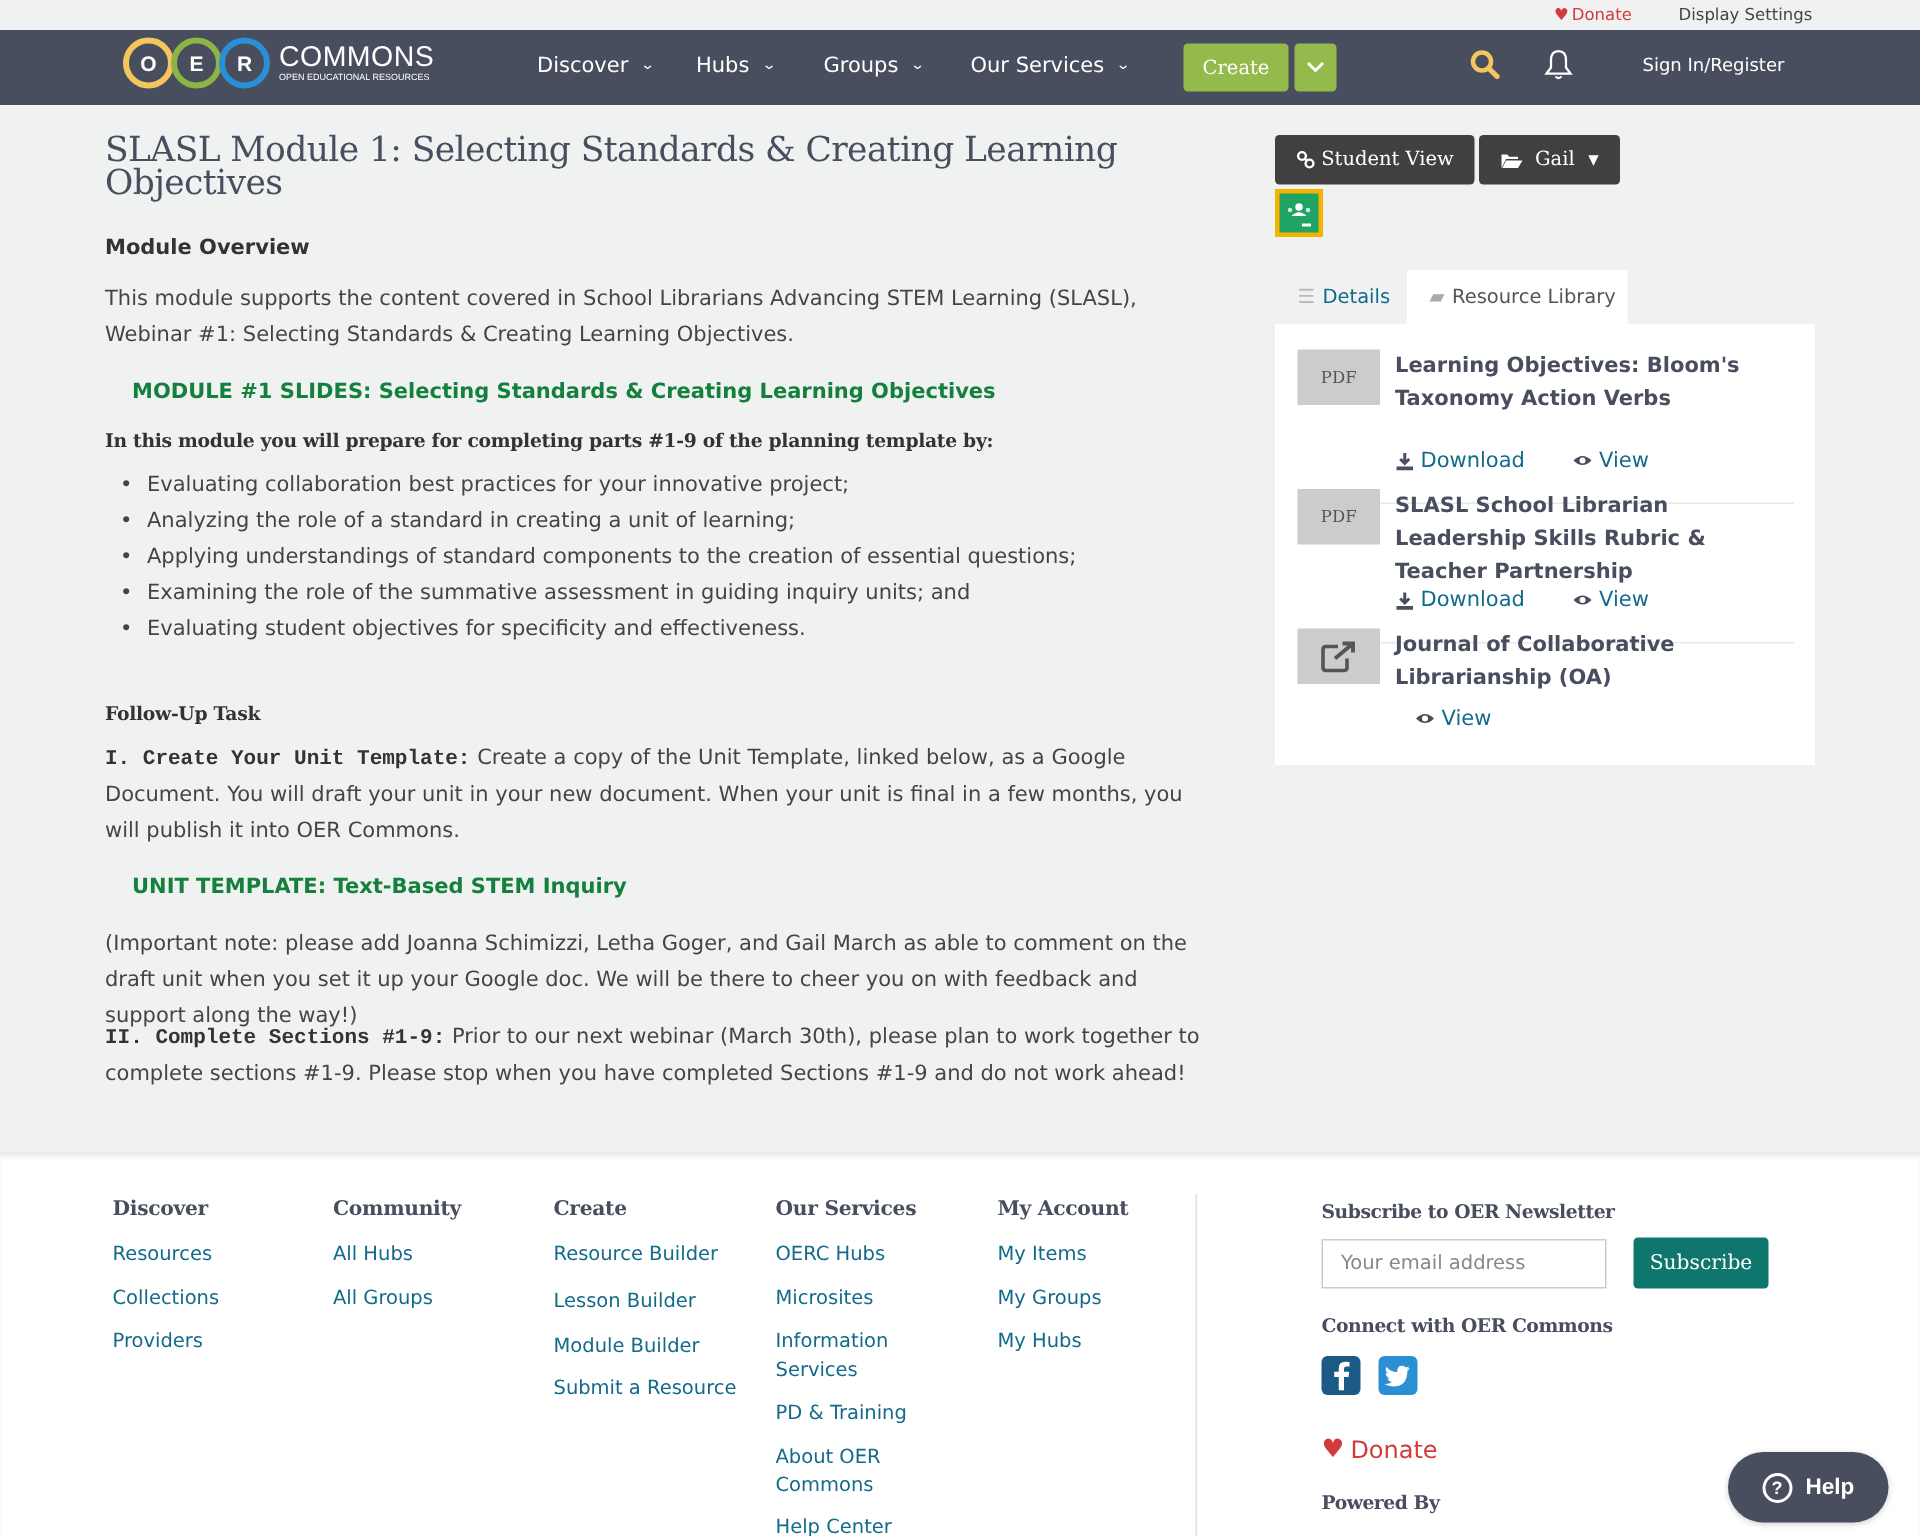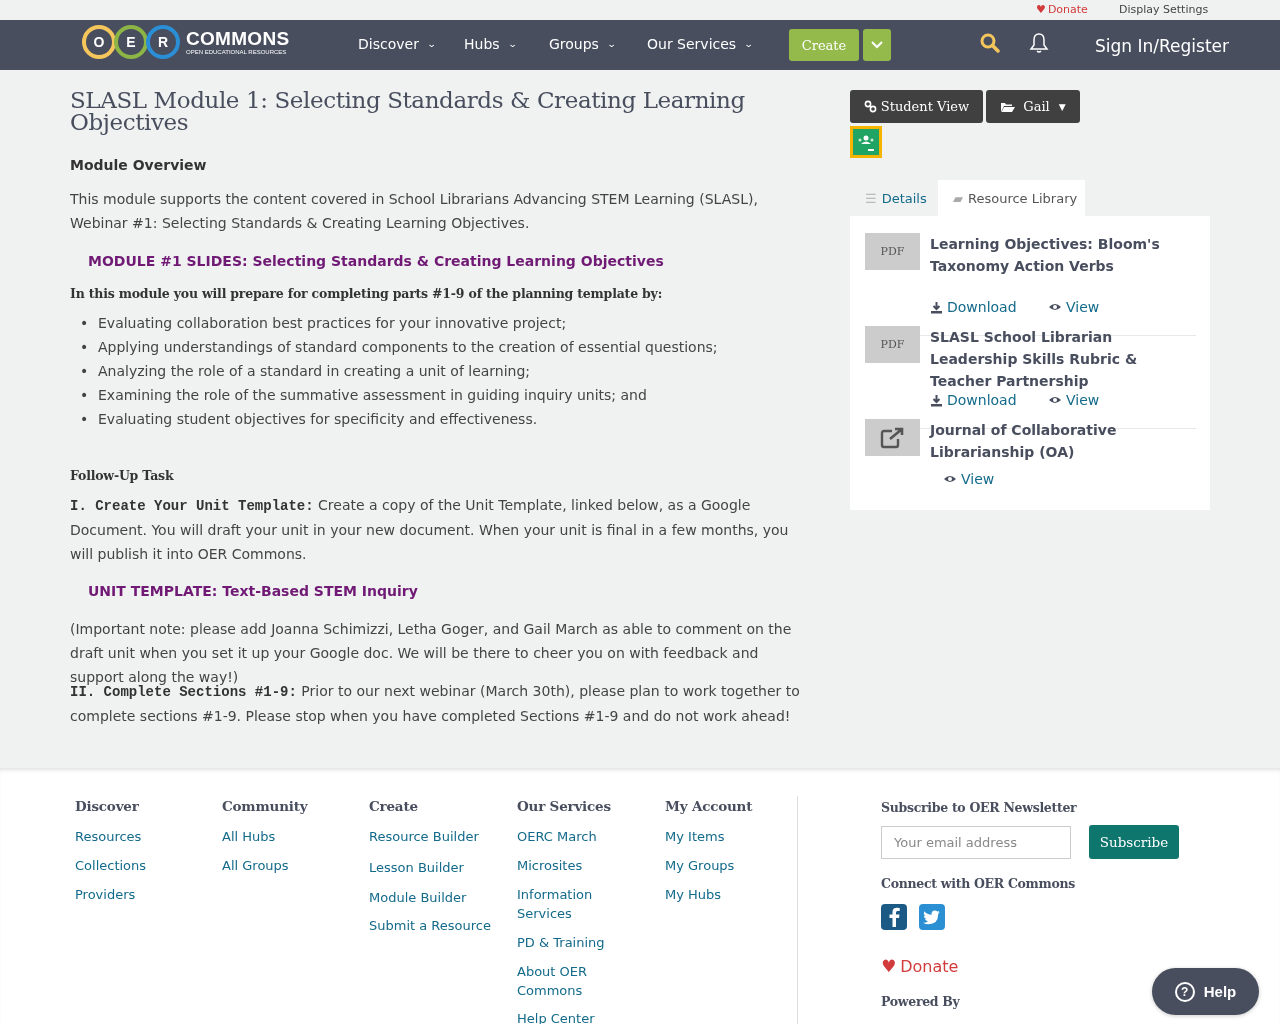--- a/index.html
+++ b/index.html
@@ -14,38 +14,38 @@
   .utilbar .display { position: absolute; left: 1119px; top: 3px; color: #444; }
 
   
   .navbar { height: 50px; background: #484e5e; position: relative; color: #fff; }
   .logo { position: absolute; left: 82px; top: 5px; display: flex; align-items: center; }
   .logo .ring { width: 34px; height: 34px; border-radius: 50%; border: 4px solid; display: flex; align-items: center; justify-content: center; font-weight: bold; font-size: 14px; color: #fff; background: #484e5e; margin-right: -2px; font-family: "Liberation Sans", sans-serif; }
   .logo .ring.o { border-color: #f5c65b; }
   .logo .ring.e { border-color: #8cb546; }
   .logo .ring.r { border-color: #2a8fd6; }
   .logo .words { margin-left: 8px; display: flex; flex-direction: column; }
-  .logo .words .big { font-family: "Liberation Sans", sans-serif; font-weight: bold; font-size: 19px; letter-spacing: 0.3px; line-height: 19px; }
+  .logo .words .big { font-family: "Liberation Sans", sans-serif; font-weight: normal; font-size: 19px; letter-spacing: 0.3px; line-height: 19px; }
   .logo .words .small { font-family: "Liberation Sans", sans-serif; font-size: 6px; letter-spacing: 0; line-height: 8px; }
   .nav-item { position: absolute; top: 16px; font-size: 14px; color: #fff; display: flex; align-items: center; }
   .nav-item .chev { font-size: 9px; margin-left: 9px; transform: scaleX(1.3); }
   .create-btn { position: absolute; left: 789px; top: 9px; height: 32px; width: 70px; background: #94ba4c; border-radius: 3px; color: #fff; font-family: "DejaVu Serif", serif; font-size: 13px; display: flex; align-items: center; justify-content: center; }
   .create-drop { position: absolute; left: 863px; top: 9px; height: 32px; width: 28px; background: #94ba4c; border-radius: 3px; color: #fff; display: flex; align-items: center; justify-content: center; }
   .search-icon { position: absolute; left: 980px; top: 13px; }
   .bell-icon { position: absolute; left: 1029px; top: 12px; }
-  .signin { position: absolute; left: 1095px; top: 16px; font-size: 17px; color: #fff; }
+  .signin { position: absolute; left: 1095px; top: 16px; font-size: 12px; color: #fff; }
 
   
   .main { position: absolute; left: 0; top: 70px; width: 1280px; height: 698px; background: #f0f2f1; }
   .content { position: absolute; left: 70px; top: 0; width: 745px; }
   .title { position: absolute; top: 19px; left: 0; width: 740px; font-family: "DejaVu Serif", serif; font-size: 23px; line-height: 22px; color: #484e5e; font-weight: normal; letter-spacing: -0.4px; }
   .section-h { position: absolute; left: 0; font-size: 14px; font-weight: bold; color: #333; }
   .para { position: absolute; left: 0; width: 745px; font-size: 14px; line-height: 24px; color: #444; }
   .slab-h { position: absolute; left: 0; font-family: "DejaVu Serif", serif; font-size: 12.5px; font-weight: bold; color: #333; letter-spacing: -0.2px; }
-  .link-h { position: absolute; left: 18px; font-size: 14px; font-weight: bold; color: #701a75; }
+  .link-h { position: absolute; left: 18px; font-size: 14px; font-weight: bold; color: #15803d; }
   .bullets { position: absolute; left: 28px; top: 241px; list-style: none; }
   .bullets li { font-size: 14px; line-height: 24px; color: #444; position: relative; }
   .bullets li::before { content: "•"; position: absolute; left: -18px; color: #444; }
   .para b { color: #333; font-family: Liberation Mono, monospace; }
 
   
   .side { position: absolute; left: 850px; top: 0; width: 360px; }
   .btn-green { position: absolute; height: 33px; background: #404040; border-radius: 3px; color: #fff; display: flex; align-items: center; justify-content: center; font-family: "DejaVu Serif", serif; font-size: 13px; }
   .classroom { position: absolute; left: 0; top: 56px; width: 32px; height: 32px; border: 3px solid #f5b400; background: #1fa463; display: flex; align-items: center; justify-content: center; }
   .tabs { position: absolute; left: 0; top: 110px; width: 360px; height: 36px; }
@@ -134,22 +134,22 @@
 
 <div class="main">
   <div class="content">
     <h1 class="title">SLASL Module 1: Selecting Standards &amp; Creating Learning Objectives</h1>
     <div class="section-h" style="top:87px">Module Overview</div>
     <p class="para" style="top:117px">This module supports the content covered in School Librarians Advancing STEM Learning (SLASL), Webinar #1: Selecting Standards &amp; Creating Learning Objectives.</p>
     <a class="link-h" style="top:183px">MODULE #1 SLIDES: Selecting Standards &amp; Creating Learning Objectives</a>
     <div class="slab-h" style="top:216px">In this module you will prepare for completing parts #1-9 of the planning template by:</div>
     <ul class="bullets">
       <li>Evaluating collaboration best practices for your innovative project;</li>
+      <li>Analyzing the role of a standard in creating a unit of learning;</li>
       <li>Applying understandings of standard components to the creation of essential questions;</li>
-      <li>Analyzing the role of a standard in creating a unit of learning;</li>
       <li>Examining the role of the summative assessment in guiding inquiry units; and</li>
       <li>Evaluating  student objectives for specificity and effectiveness.</li>
     </ul>
     <div class="slab-h" style="top:398px">Follow-Up Task</div>
     <p class="para" style="top:423px"><b>I. Create Your Unit Template:</b><span> Create a copy of the Unit Template, linked below, as a Google Document. You will draft your unit in your new document. When your unit is final in a few months, you will publish it into OER Commons.</span></p>
     <a class="link-h" style="top:513px">UNIT TEMPLATE: Text-Based STEM Inquiry</a>
     <p class="para" style="top:547px">(Important note: please add Joanna Schimizzi, Letha Goger, and Gail March as able to comment on the draft unit when you set it up your Google doc. We will be there to cheer you on with feedback and support along the way!)</p>
     <p class="para" style="top:609px"><b>II. Complete Sections #1-9:</b><span> Prior to our next webinar (March 30th), please plan to work together to complete sections #1-9. Please stop when you have completed Sections #1-9 and do not work ahead!</span></p>
   </div>
 
@@ -265,21 +265,21 @@
   </div>
   <div class="fcol" style="left:369px">
     <h4>Create</h4>
     <a style="top:29px;width:130px">Resource Builder</a>
     <a style="top:60px;width:130px">Lesson Builder</a>
     <a style="top:90px;width:130px">Module Builder</a>
     <a style="top:118px;width:130px">Submit a Resource</a>
   </div>
   <div class="fcol" style="left:517px">
     <h4>Our Services</h4>
-    <a style="top:29px;width:100px">OERC March</a>
+    <a style="top:29px;width:100px">OERC Hubs</a>
     <a style="top:58px;width:100px">Microsites</a>
     <a style="top:87px;width:90px">Information Services</a>
     <a style="top:135px;width:100px">PD &amp; Training</a>
     <a style="top:164px;width:80px">About OER Commons</a>
     <a style="top:211px;width:100px">Help Center</a>
   </div>
   <div class="fcol" style="left:665px">
     <h4>My Account</h4>
     <a style="top:29px">My Items</a>
     <a style="top:58px">My Groups</a>

